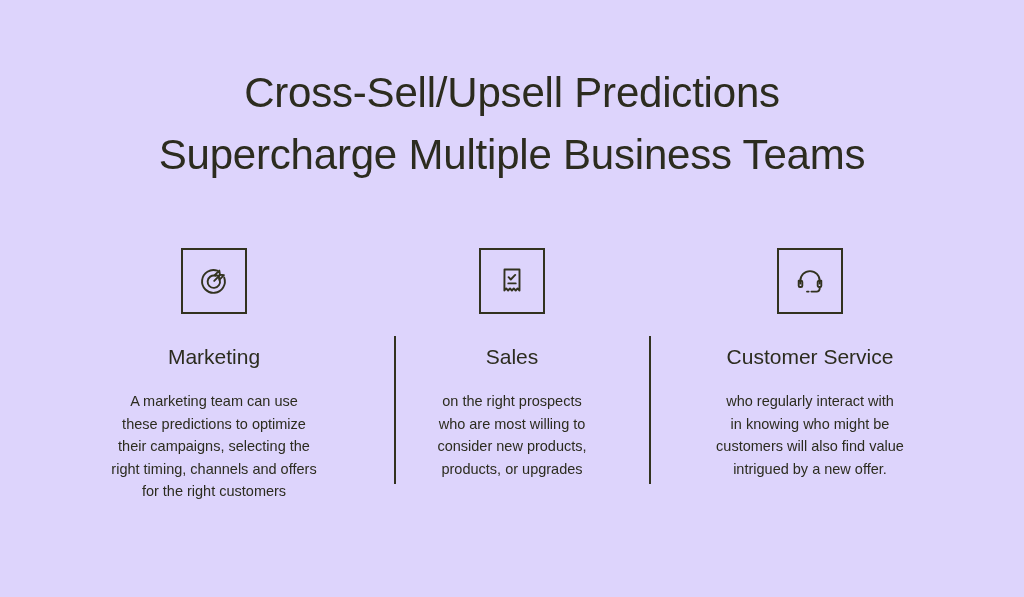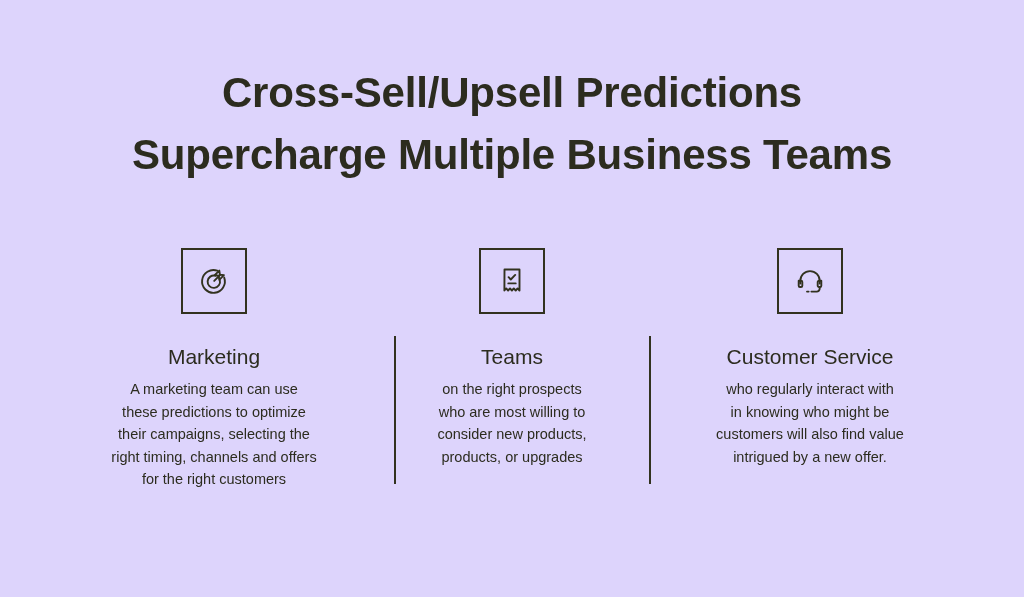--- a/index.html
+++ b/index.html
@@ -26,21 +26,21 @@
   
   .title-block {
     position: absolute;
     top: 62px;
     left: 0;
     width: 1024px;
     text-align: center;
   }
   .title-line {
     font-size: 42px;
-    font-weight: 700;
+    font-weight: 400;
     line-height: 62px;
     letter-spacing: -0.2px;
     color: #2c2c1f;
     white-space: nowrap;
   }
 
   
   .columns {
     position: absolute;
     top: 248px;
@@ -84,21 +84,21 @@
     font-size: 21px;
     font-weight: 400;
     line-height: 26px;
     color: #2c2c1f;
     text-align: center;
     white-space: nowrap;
   }
 
   
   .col-body {
-    margin-top: 8px;
+    margin-top: 20px;
     font-size: 14.5px;
     line-height: 22.5px;
     text-align: center;
     color: #2c2c1f;
     width: 230px;
   }
   .col-body .ln {
     display: block;
     white-space: nowrap;
   }
@@ -152,21 +152,21 @@
     <div class="column">
       <div class="icon-frame">
         <span>
           <svg width="34" height="34" viewBox="0 0 34 34" fill="none" stroke="#32321f" stroke-width="1.9" stroke-linecap="round" stroke-linejoin="round">
             <path d="M9.5 5.5h15v21l-1.9-2.1-1.9 2.1-1.9-2.1-1.9 2.1-1.9-2.1-1.9 2.1-1.9-2.1-1.8 2.1z"></path>
             <path d="M13.6 13.2l2.2 2.3 4.4-4.6"></path>
             <path d="M13.3 19.4h7.4"></path>
           </svg>
         </span>
       </div>
-      <div class="col-heading">Teams</div>
+      <div class="col-heading">Sales</div>
       <div class="col-body">
         <span class="ln">on the right prospects</span>
         <span class="ln">who are most willing to</span>
         <span class="ln">consider new products,</span>
         <span class="ln">products, or upgrades</span>
       </div>
     </div>
 
     <div class="col-gap"></div>
 

